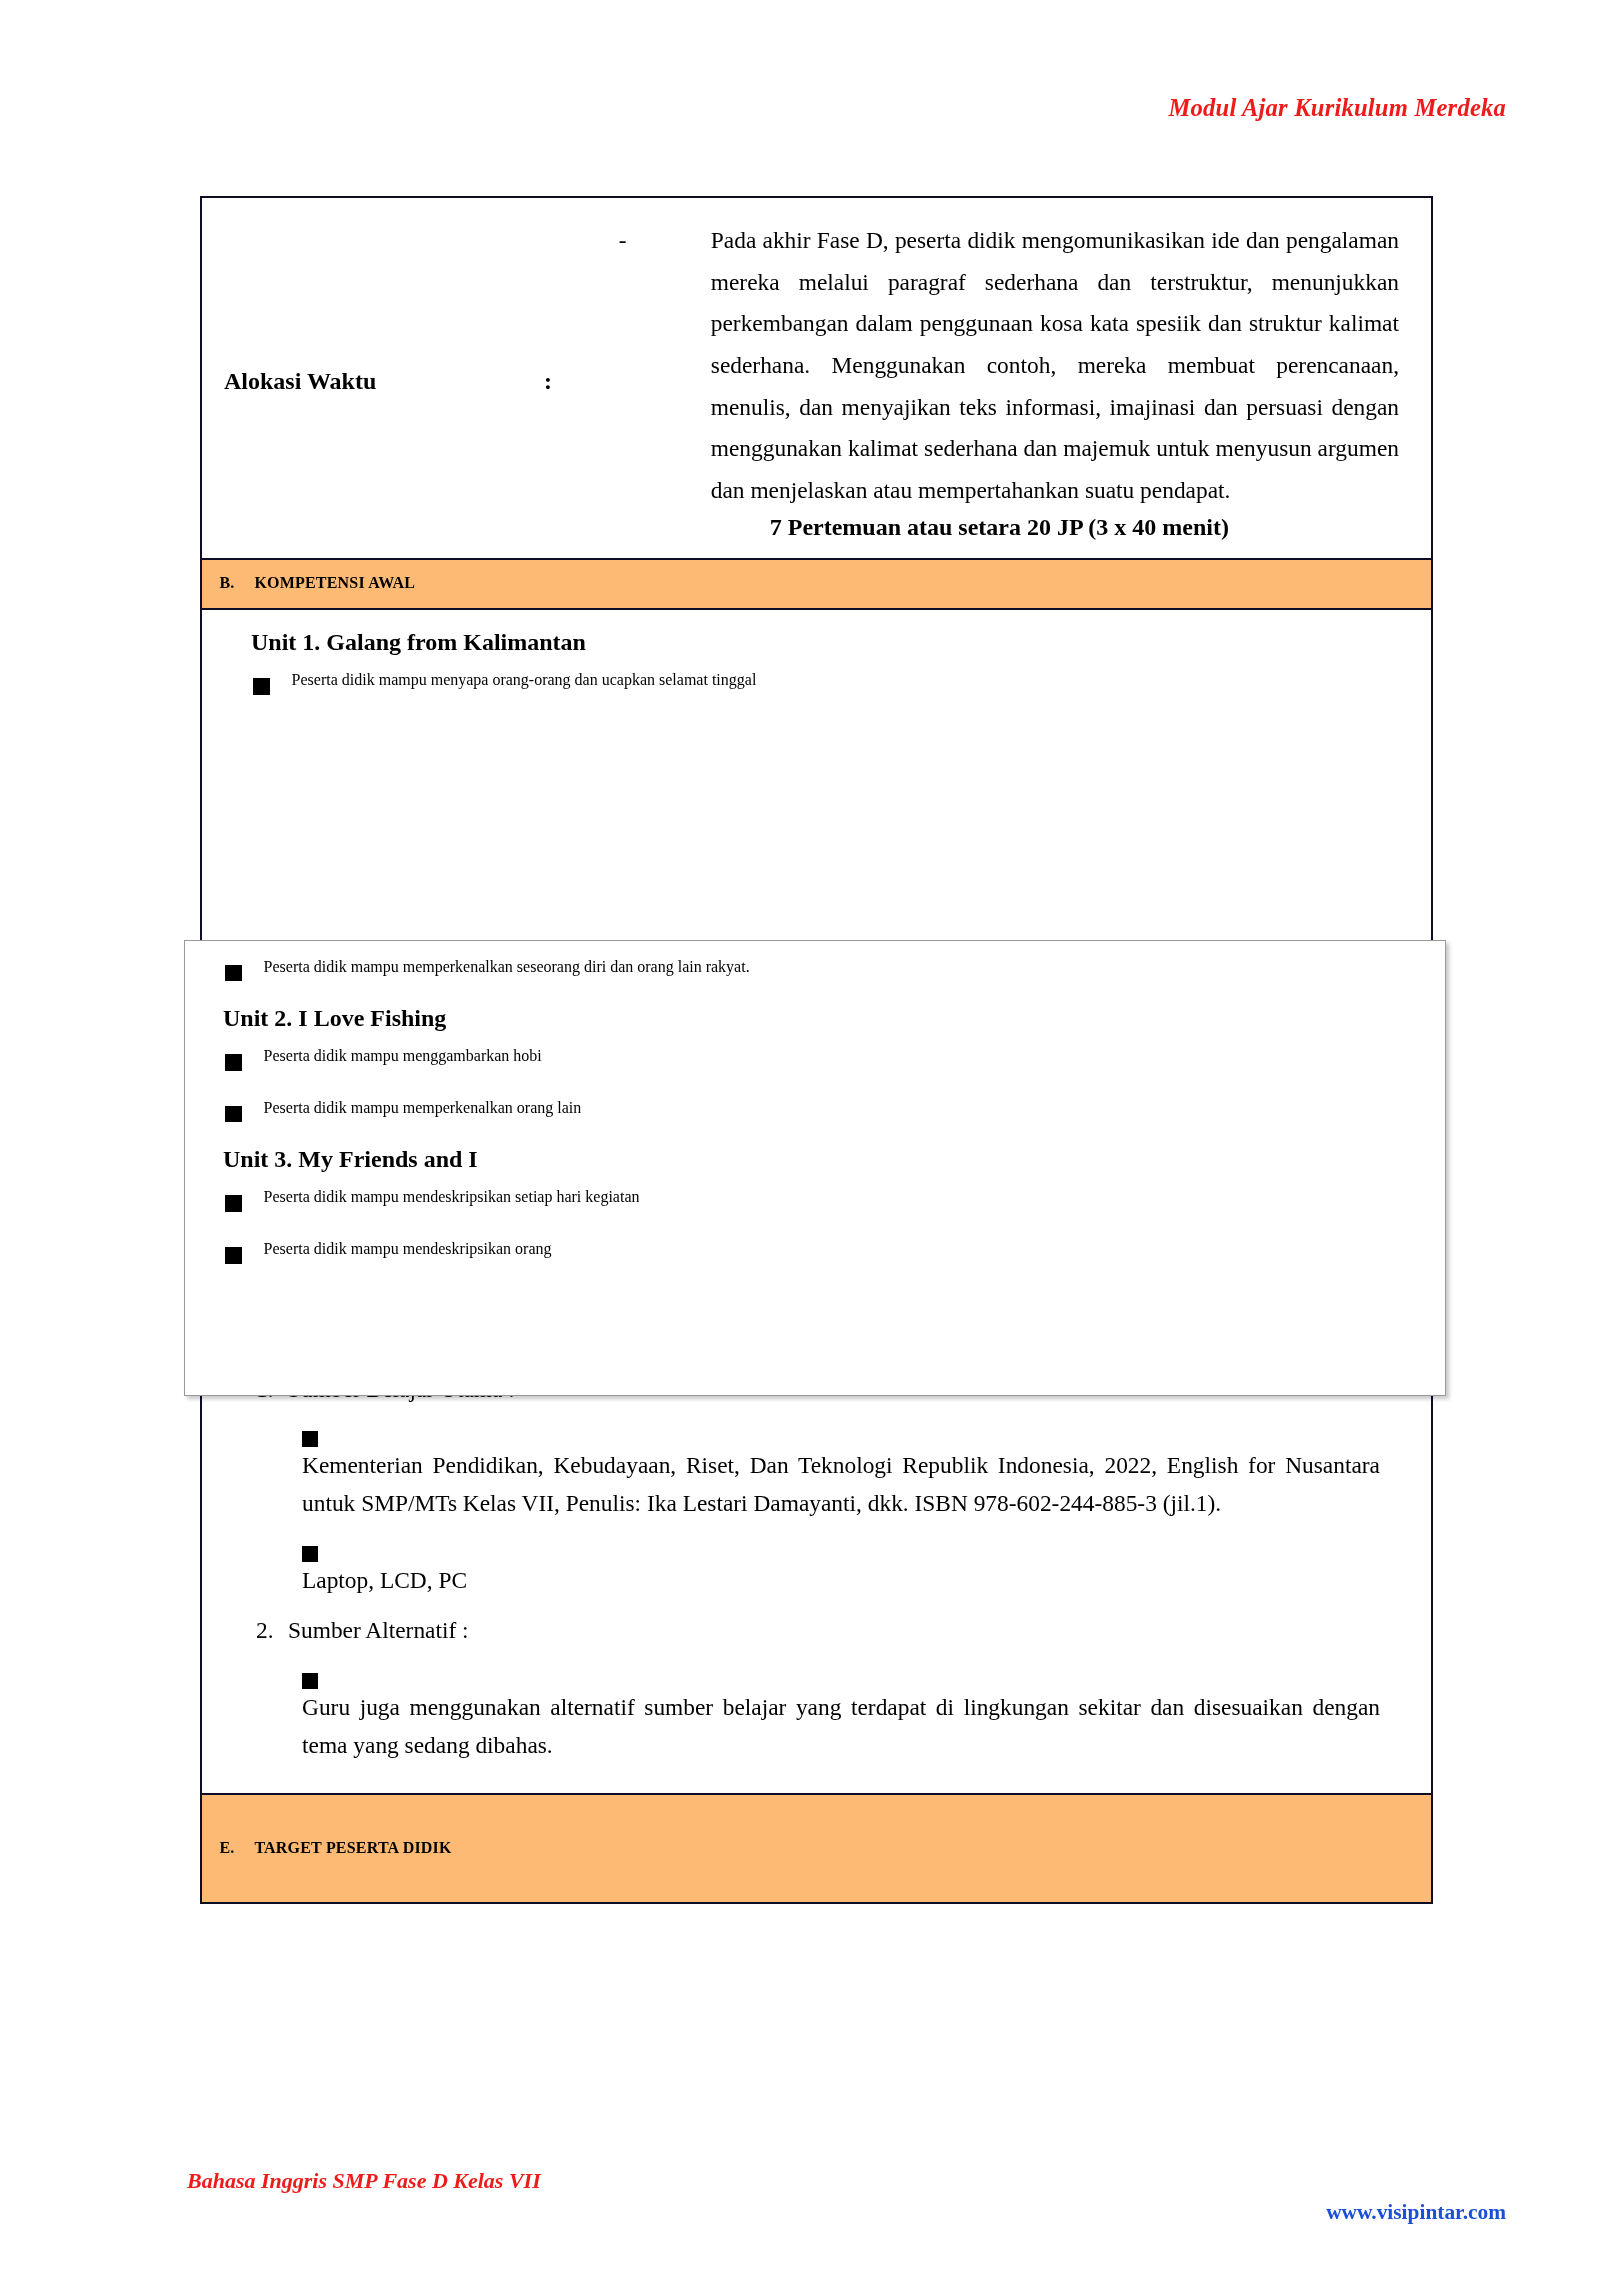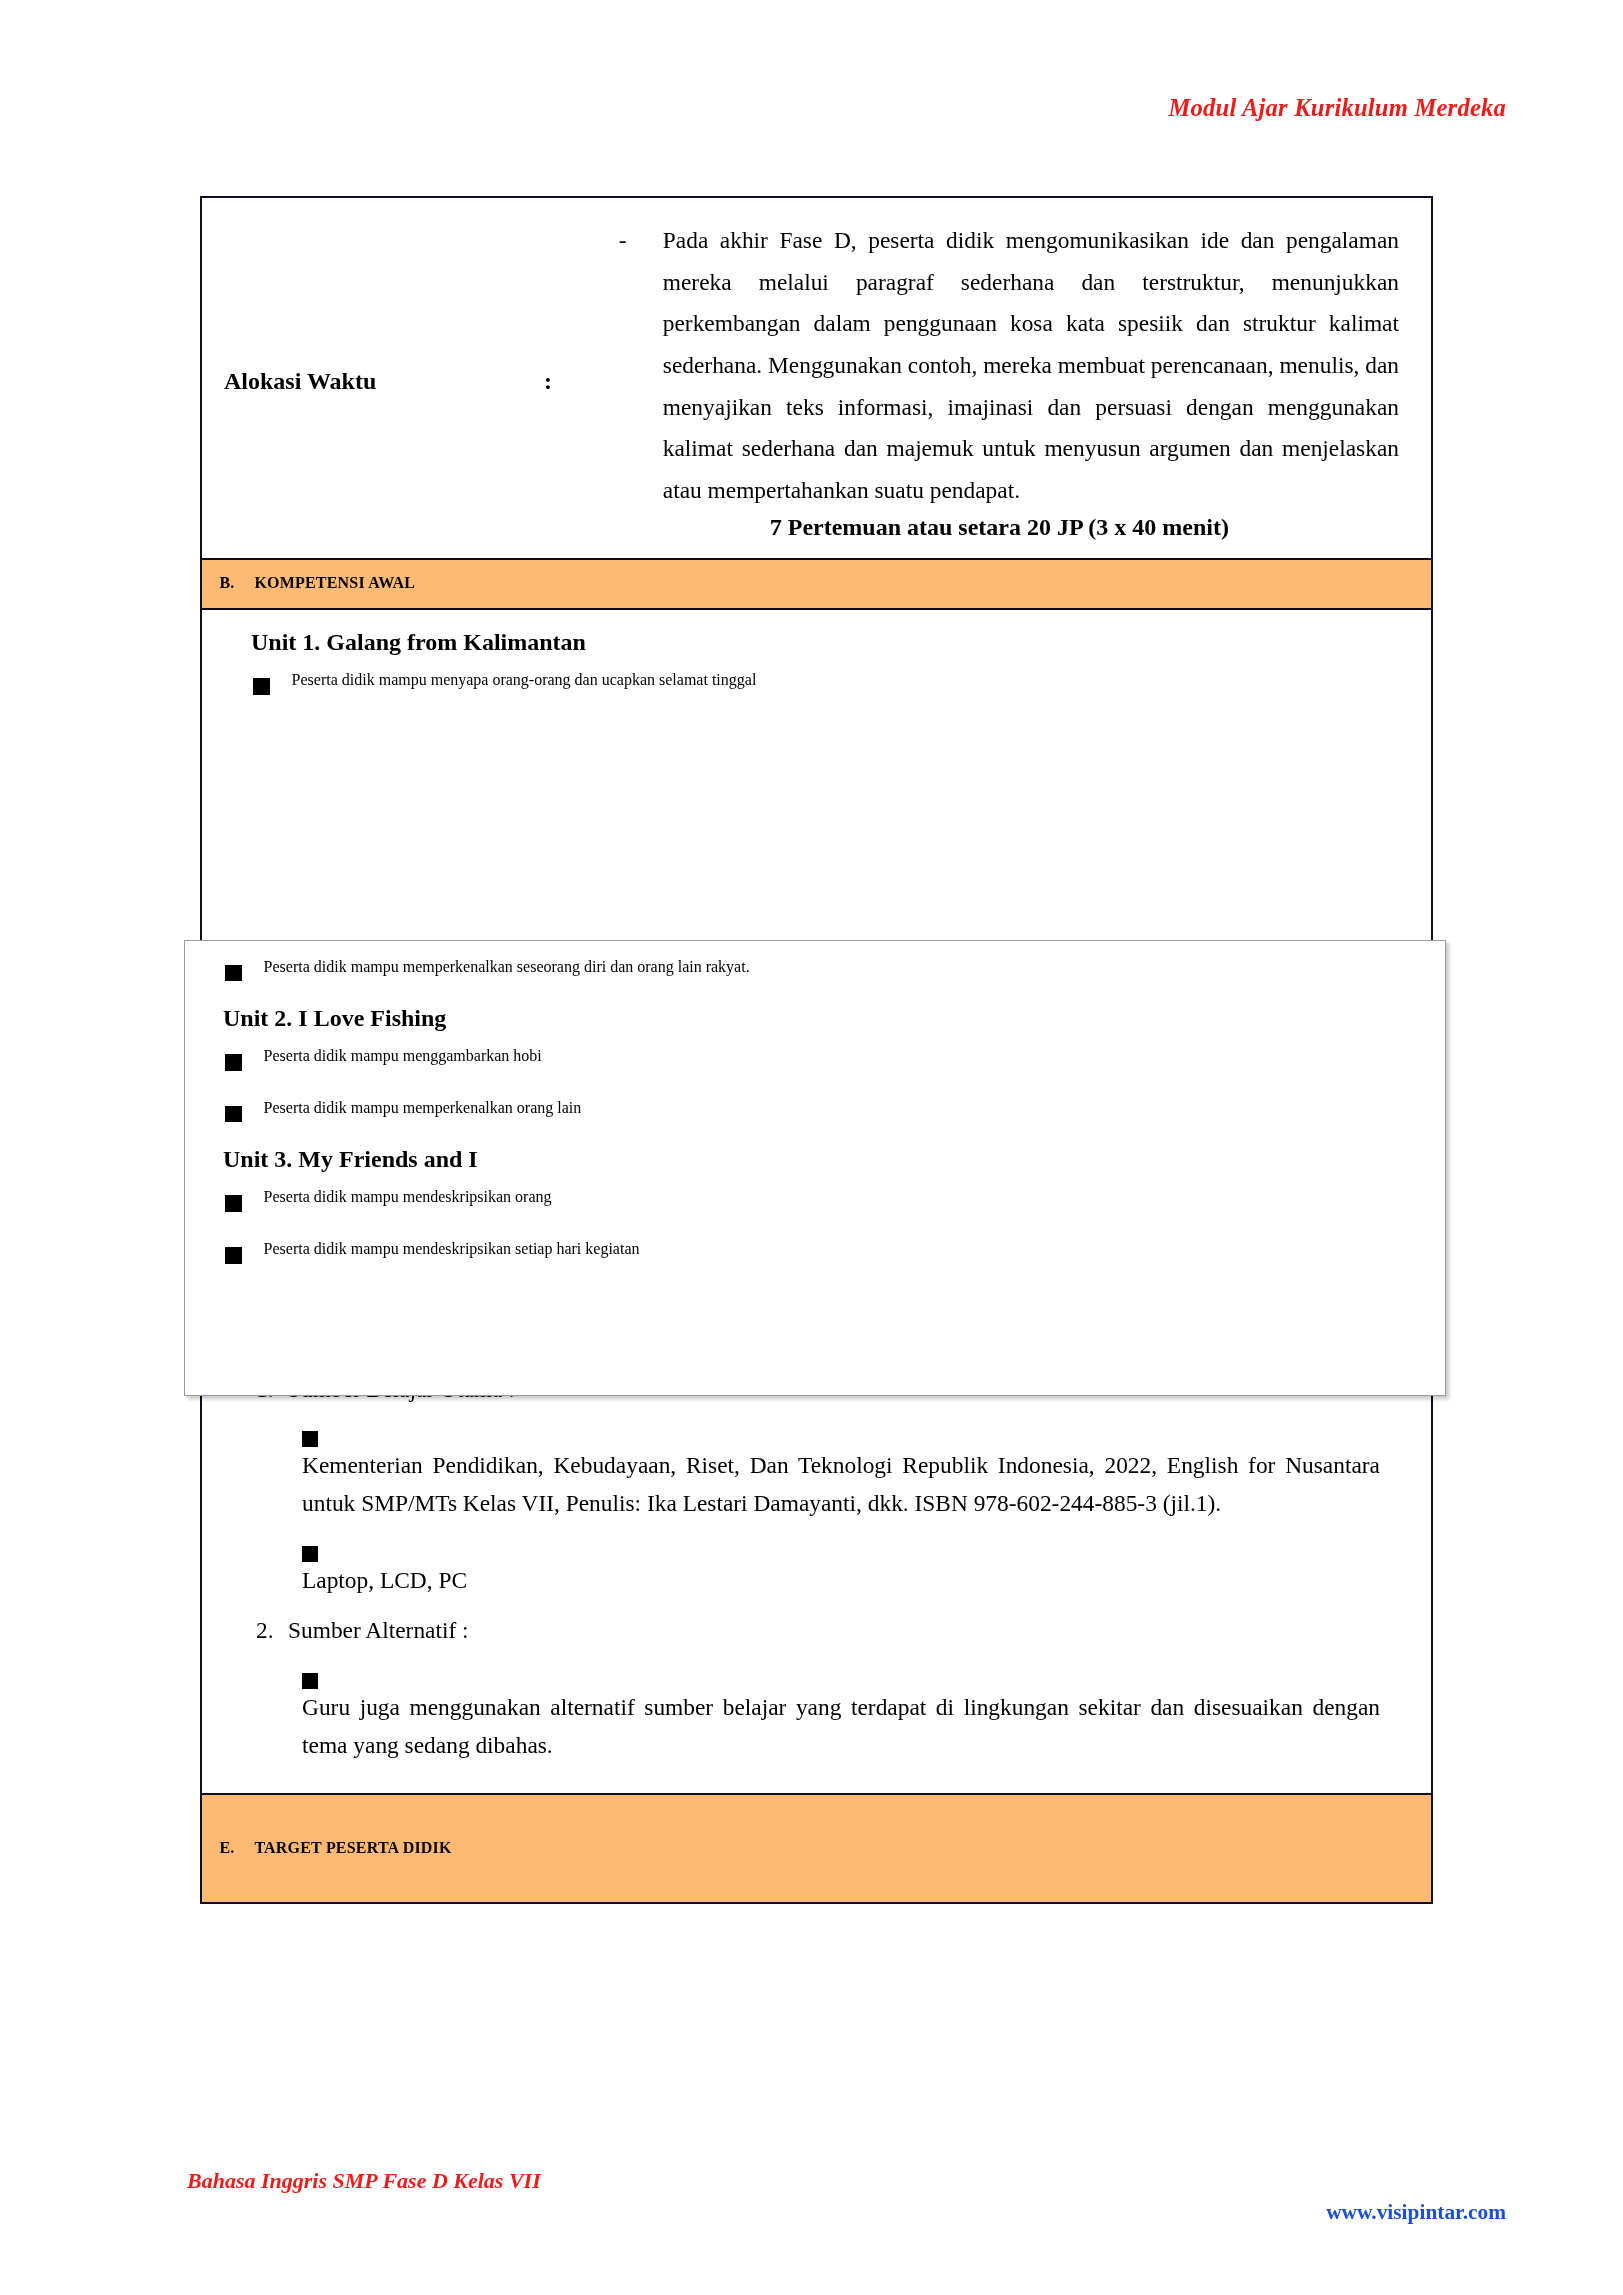--- a/index.html
+++ b/index.html
@@ -117,20 +117,21 @@
     line-height: 1.78;
     text-align: left;
     padding-left: 4.8px;
   }
   .cp-text {
     flex: 1;
     font-size: 23.4px;
     line-height: 1.78;
     text-align: justify;
     text-justify: inter-word;
+    margin-left: 48px;
   }
   .alokasi-value {
     text-align: center;
     font-size: 24px;
     font-weight: bold;
     margin-top: 2px;
     padding-right: 14.3px;
   }
 
   
@@ -408,26 +409,26 @@
 
         <div class="bullet">
           <span class="sq"></span>
           <span class="btext">Peserta didik mampu memperkenalkan orang lain</span>
         </div>
 
         <div class="unit-title">Unit 3. My Friends and I</div>
 
         <div class="bullet">
           <span class="sq"></span>
+          <span class="btext">Peserta didik mampu mendeskripsikan setiap hari kegiatan</span>
+        </div>
+
+        <div class="bullet">
+          <span class="sq"></span>
           <span class="btext">Peserta didik mampu mendeskripsikan orang</span>
-        </div>
-
-        <div class="bullet">
-          <span class="sq"></span>
-          <span class="btext">Peserta didik mampu mendeskripsikan setiap hari kegiatan</span>
         </div>
 
       </div>
     </div>
   </div>
 
   <div class="footer-left">Bahasa Inggris SMP Fase D Kelas VII</div>
   <div class="footer-right">www.visipintar.com</div>
 
 </div>

